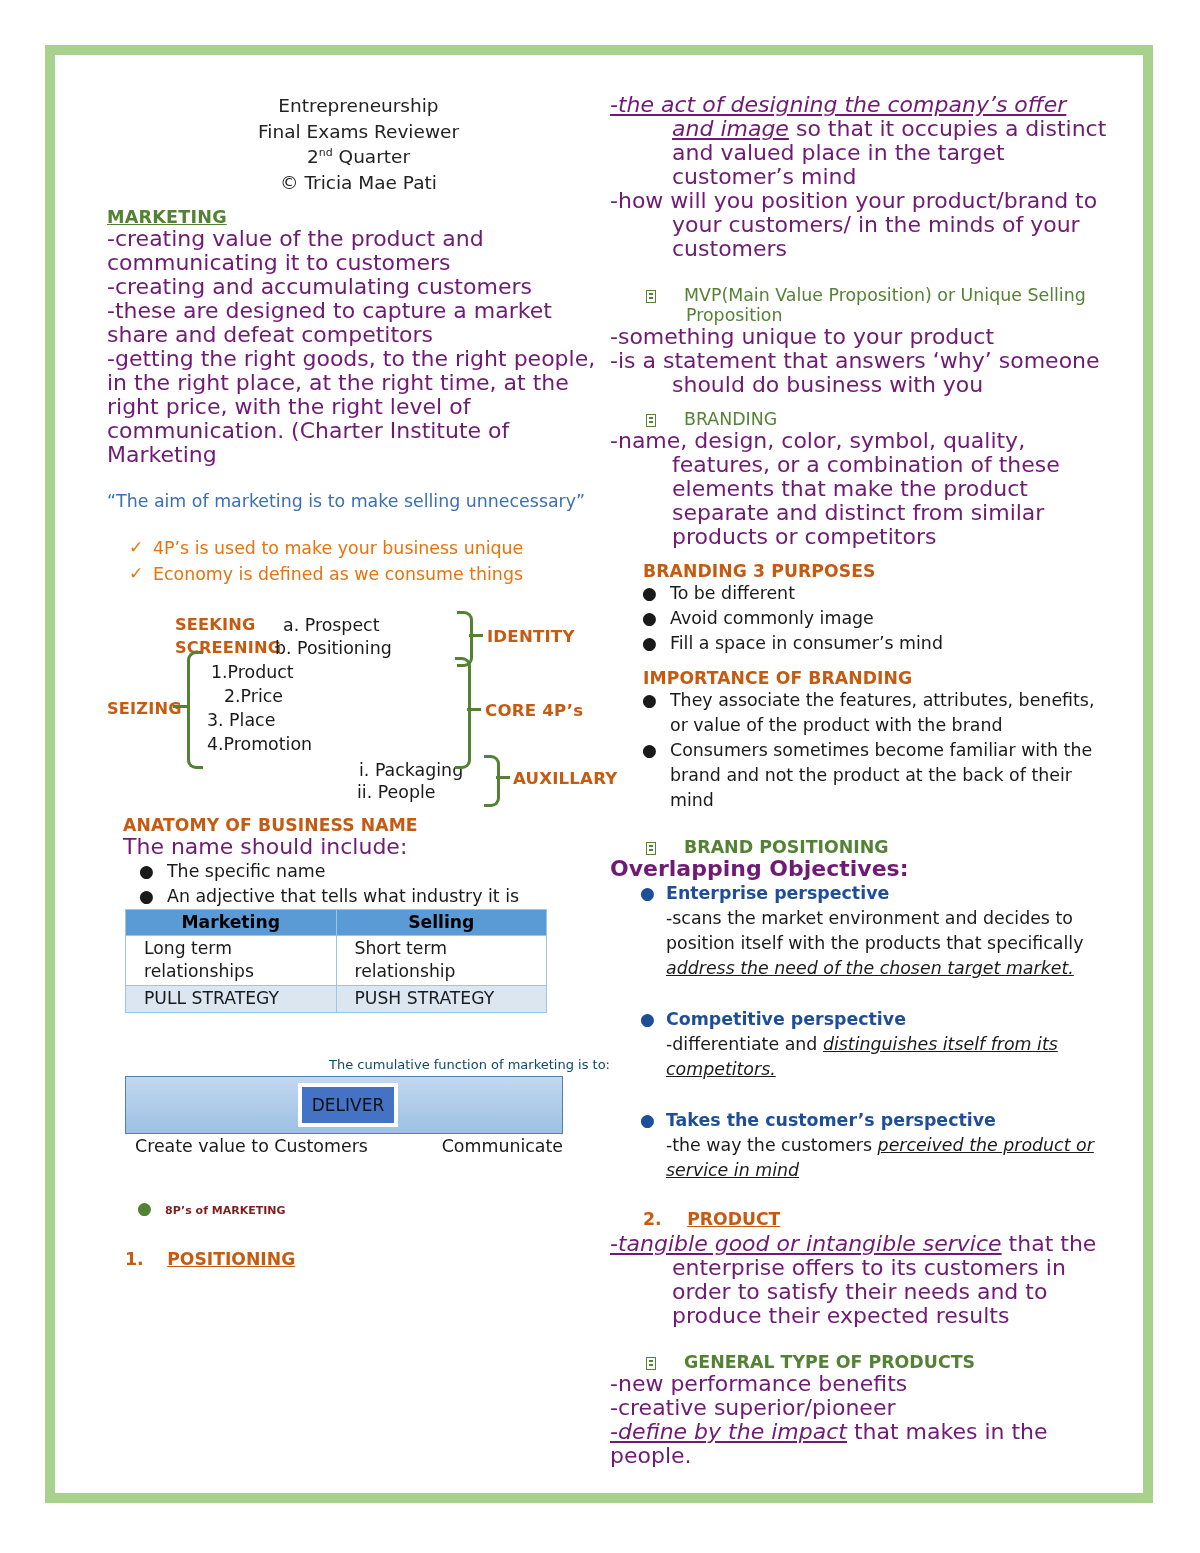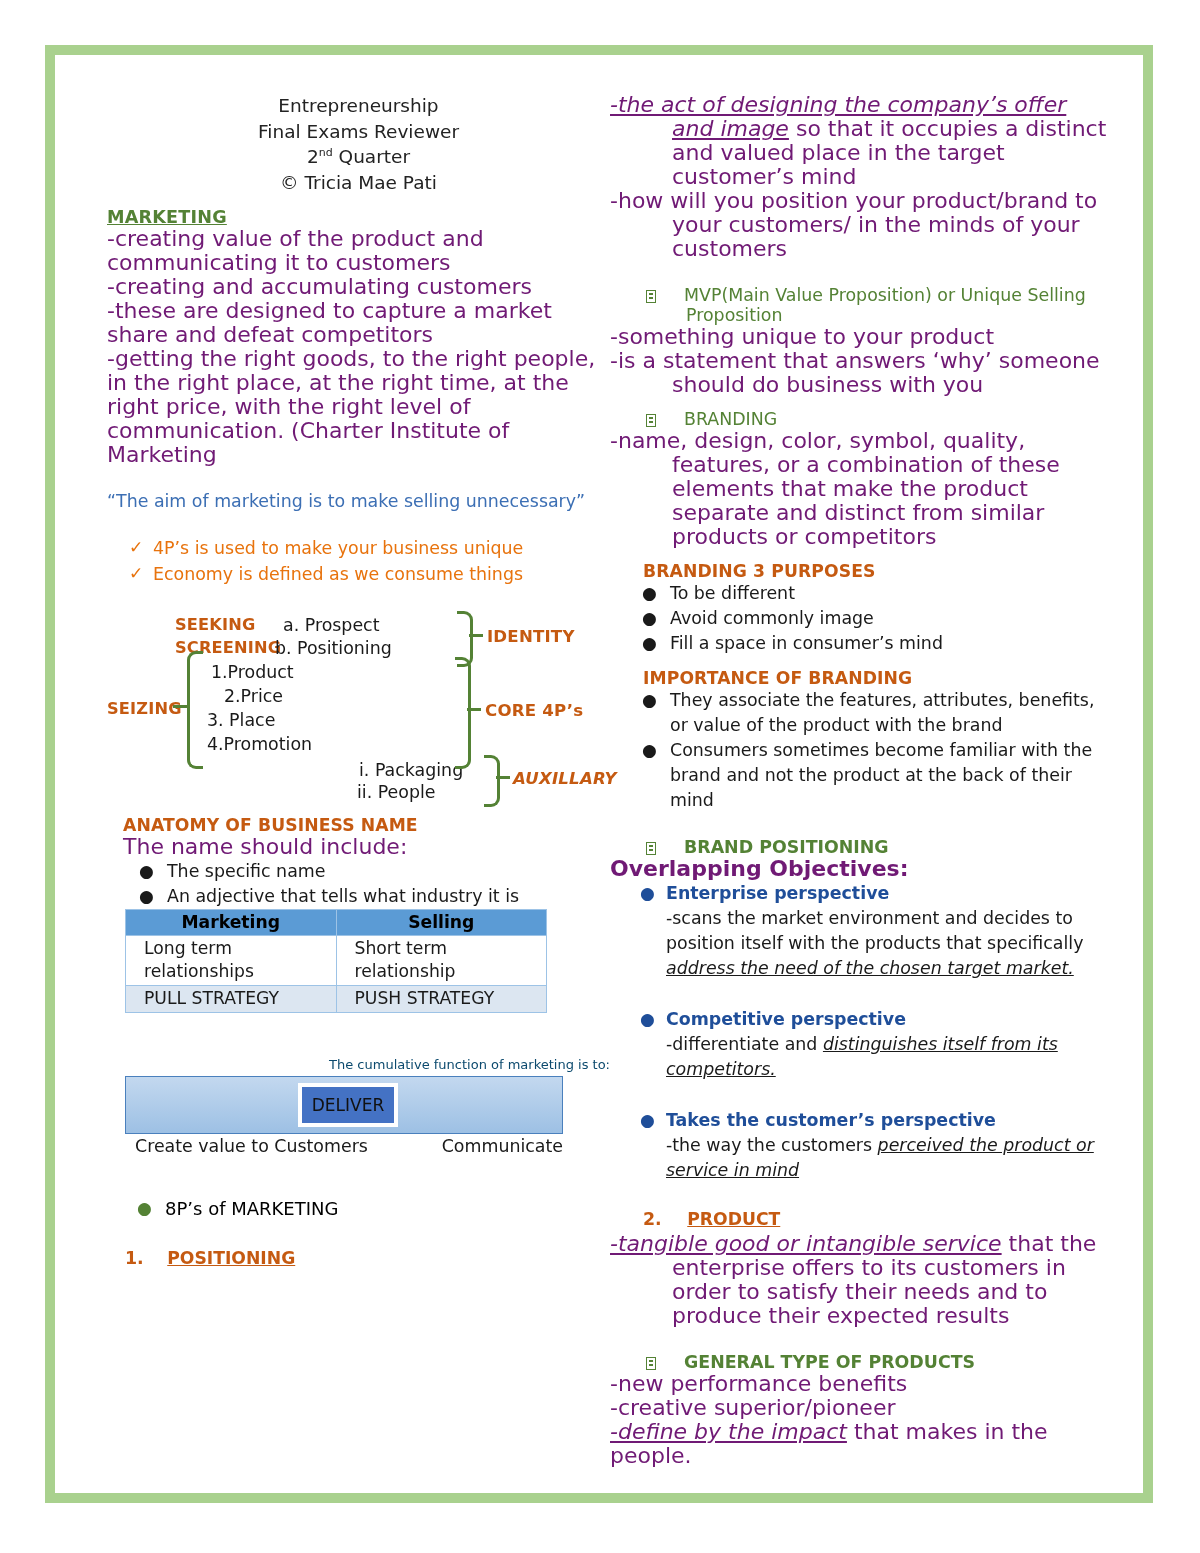--- a/index.html
+++ b/index.html
@@ -21,21 +21,21 @@
   #col-left{left:52px;width:503px;}
   #col-right{left:555px;width:500px;}
 
   .t{font-size:22px;line-height:24px;color:#701a75;}
   .hdr-line{font-size:18.5px;line-height:25.5px;color:#232323;text-align:center;}
   sup{font-size:11px;vertical-align:super;line-height:0;}
 
   .h-green-ul{color:#548235;font-weight:bold;text-decoration:underline;font-size:17.6px;letter-spacing:.2px;}
   .h-orange{color:#c55a11;font-weight:bold;font-size:17.2px;letter-spacing:.1px;}
   .h-orange-ul{color:#c55a11;font-weight:bold;text-decoration:underline;font-size:17.2px;}
-  .h-green{color:#000000;font-weight:normal;font-size:18px;}
+  .h-green{color:#7f1d1d;font-weight:bold;font-size:11px;}
   .green-reg{color:#548235;font-size:17.4px;}
   .blue-quote{color:#3c6fb4;font-size:17.4px;}
   .blue-bold{color:#1f4e99;font-weight:bold;font-size:17.4px;}
   .ital-ul{font-style:italic;text-decoration:underline;}
   .bold{font-weight:bold;}
 
   p.block{margin:0;}
   .gap{height:24px;}
   .gap-s{height:12px;}
 
@@ -165,21 +165,21 @@
         <div class="brace right" style="left:350px;top:8px;width:13px;height:50px;"></div>
         <div class="tick" style="left:362px;top:31px;width:14px;"></div>
         <div class="dor" style="left:380px;top:24px;font-size:16.6px;">IDENTITY</div>
 
         <div class="brace right" style="left:348px;top:54px;width:13px;height:106px;"></div>
         <div class="tick" style="left:360px;top:105px;width:14px;"></div>
         <div class="dor" style="left:378px;top:98px;font-size:16.6px;">CORE 4P’s</div>
 
         <div class="brace right" style="left:377px;top:152px;width:13px;height:46px;"></div>
         <div class="tick" style="left:389px;top:173px;width:14px;"></div>
-        <div class="dor" style="left:406px;top:166px;font-size:16.6px;font-style:italic;">AUXILLARY</div>
+        <div class="dor" style="left:406px;top:166px;font-size:16.6px;">AUXILLARY</div>
 
         <div class="brace left" style="left:80px;top:48px;width:13px;height:112px;"></div>
         <div class="tick" style="left:66px;top:102px;width:16px;"></div>
       </div>
 
       <div class="gap-s"></div>
 
       <div class="h-orange" style="margin-left:16px;">ANATOMY OF BUSINESS NAME</div>
       <p class="block t" style="margin-left:16px;">The name should include:</p>
       <ul class="bul">

